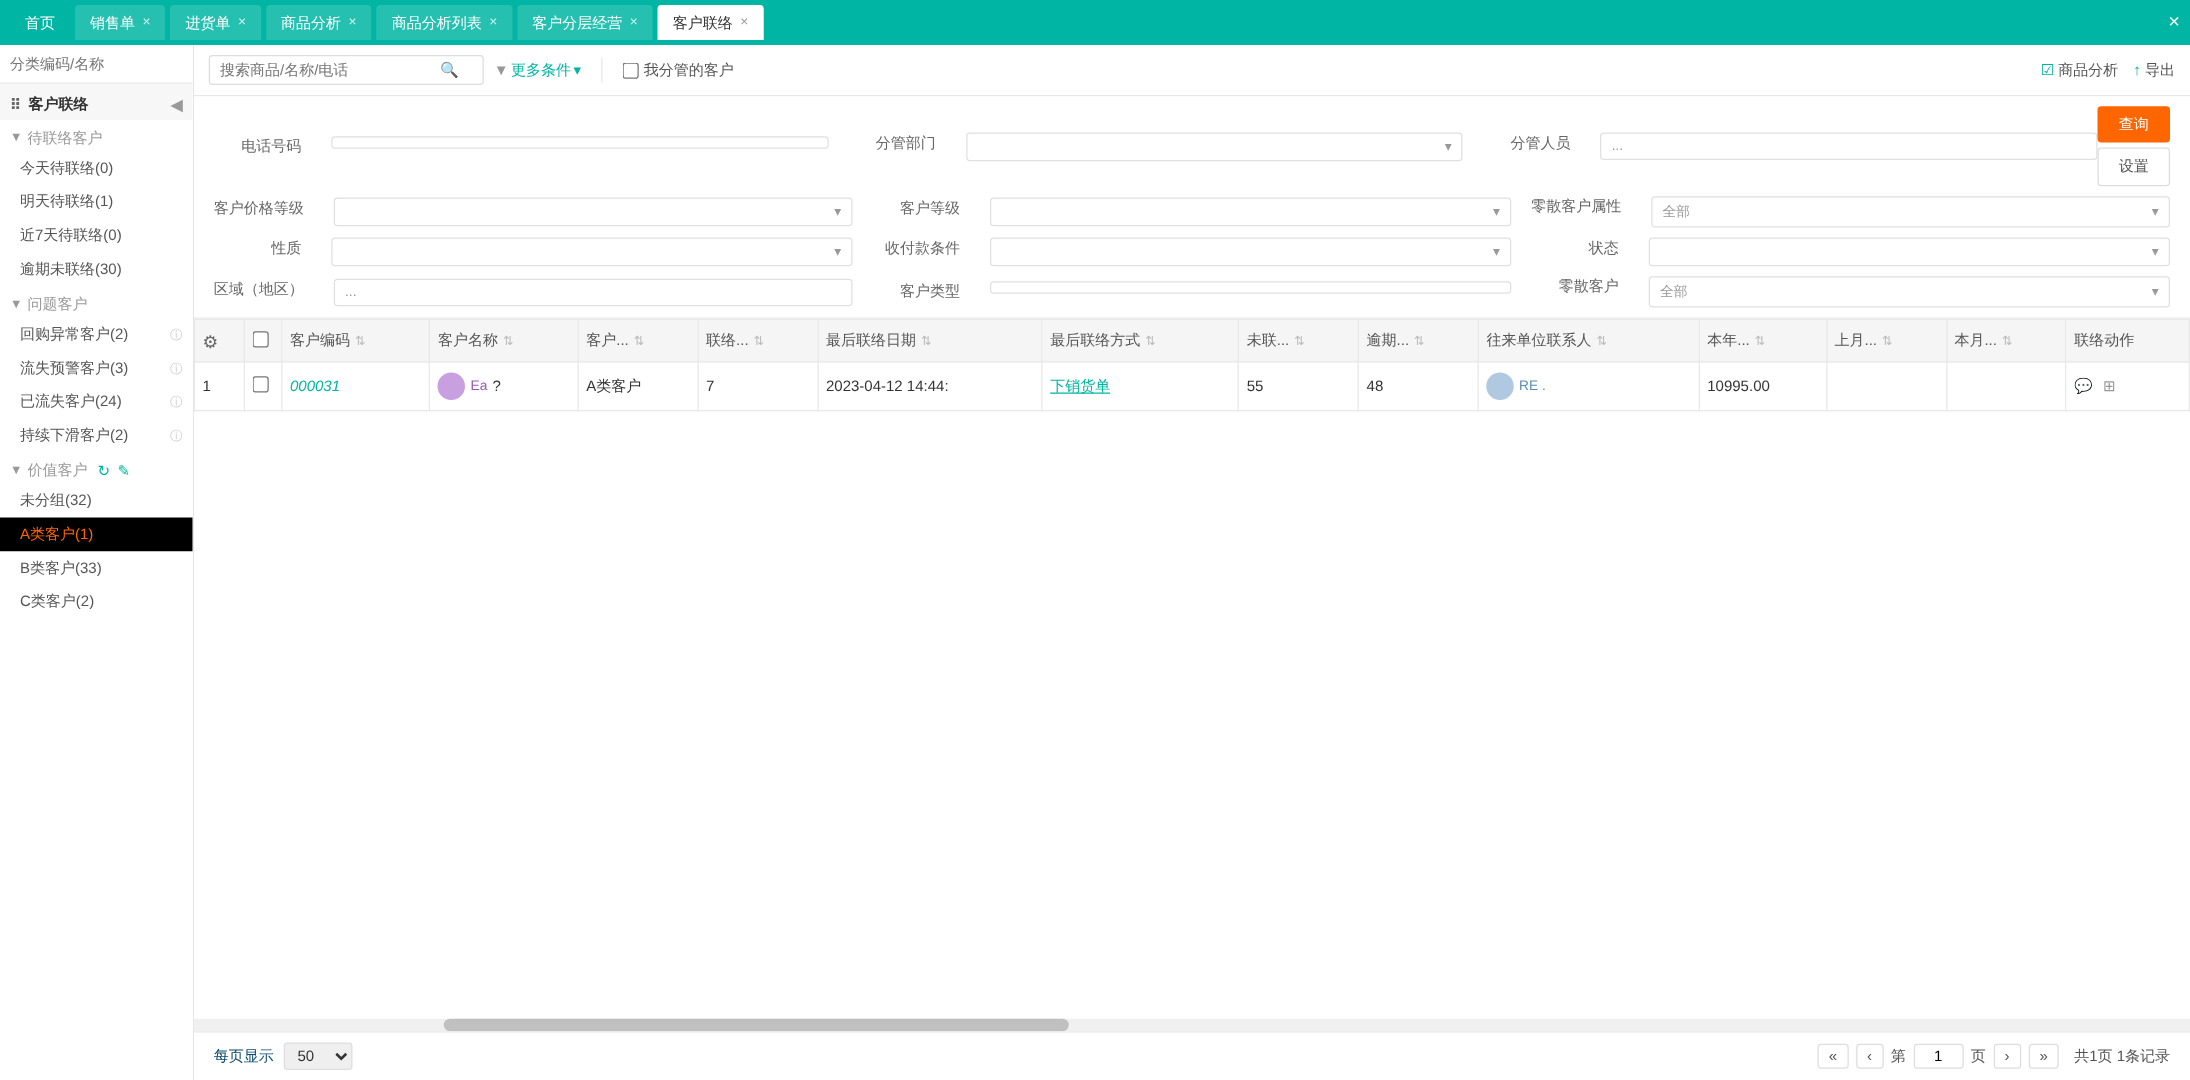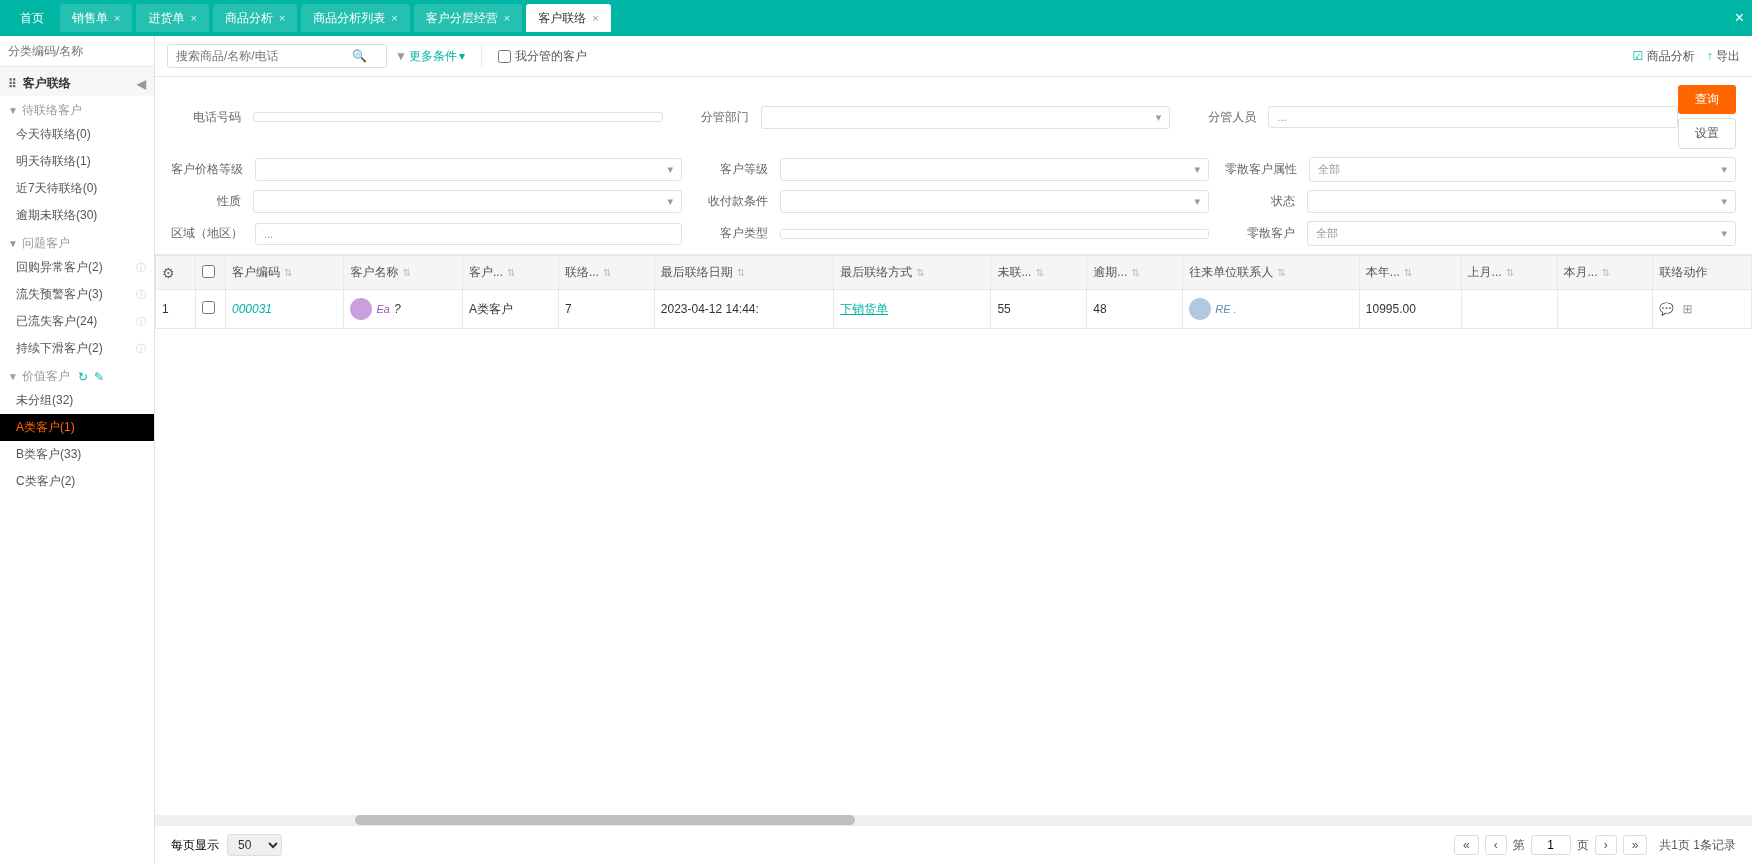--- a/index.html
+++ b/index.html
@@ -180,23 +180,23 @@
       border-bottom: 1px solid #e8e8e8;
     }
     .adv-filter-row {
       display: flex;
       align-items: center;
       margin-bottom: 8px;
       gap: 0;
     }
     .filter-field {
       display: flex;
-      align-items: center;
+      align-items: flex-start;
       flex: 1;
-      gap: 12px;
+      gap: 24px;
     }
     .filter-field-label {
       color: #666;
       white-space: nowrap;
       min-width: 70px;
       text-align: right;
     }
     .filter-field-input {
       flex: 1;
       display: flex;
@@ -255,21 +255,21 @@
     
     .bottom-bar {
       background: #fff;
       border-top: 1px solid #e8e8e8;
       padding: 8px 16px;
       display: flex;
       align-items: center;
       gap: 8px;
       flex-shrink: 0;
     }
-    .bottom-bar .page-size-label { color: #000000; }
+    .bottom-bar .page-size-label { color: #0c4a6e; }
     .bottom-bar .page-size-select {
       border: 1px solid #ddd;
       border-radius: 3px;
       padding: 2px 6px;
       color: #333;
     }
     .bottom-bar .page-nav { display: flex; align-items: center; gap: 6px; margin-left: auto; color: #555; }
     .bottom-bar .page-nav button {
       background: #fff;
       border: 1px solid #ddd;
@@ -326,21 +326,20 @@
       width: 1px;
       background: #e8e8e8;
       height: 20px;
       margin: 0 8px;
     }
 
     .name-cell {
       display: flex;
       align-items: center;
       gap: 4px;
-      font-style: italic;
     }
     .avatar-small {
       width: 22px;
       height: 22px;
       background: #e0e0e0;
       border-radius: 50%;
       display: inline-block;
     }
     .avatar-color1 { background: #c8a0e0; }
     .avatar-color2 { background: #b0c8e0; }

